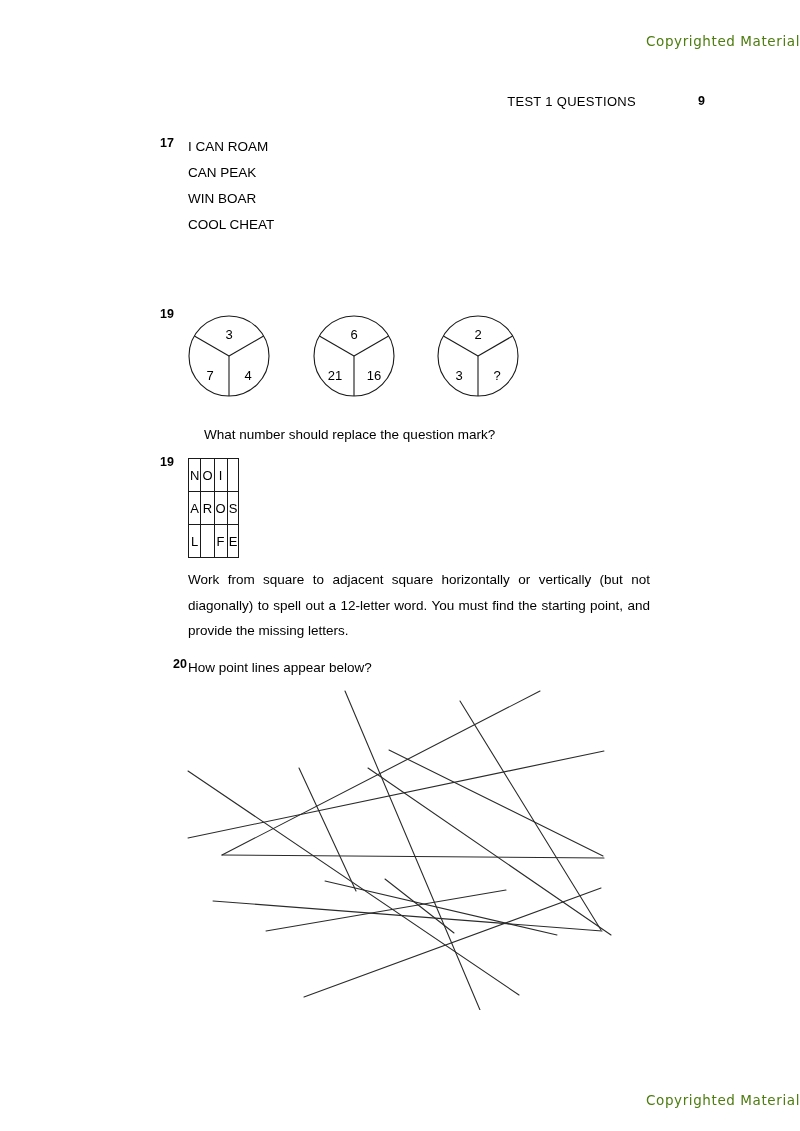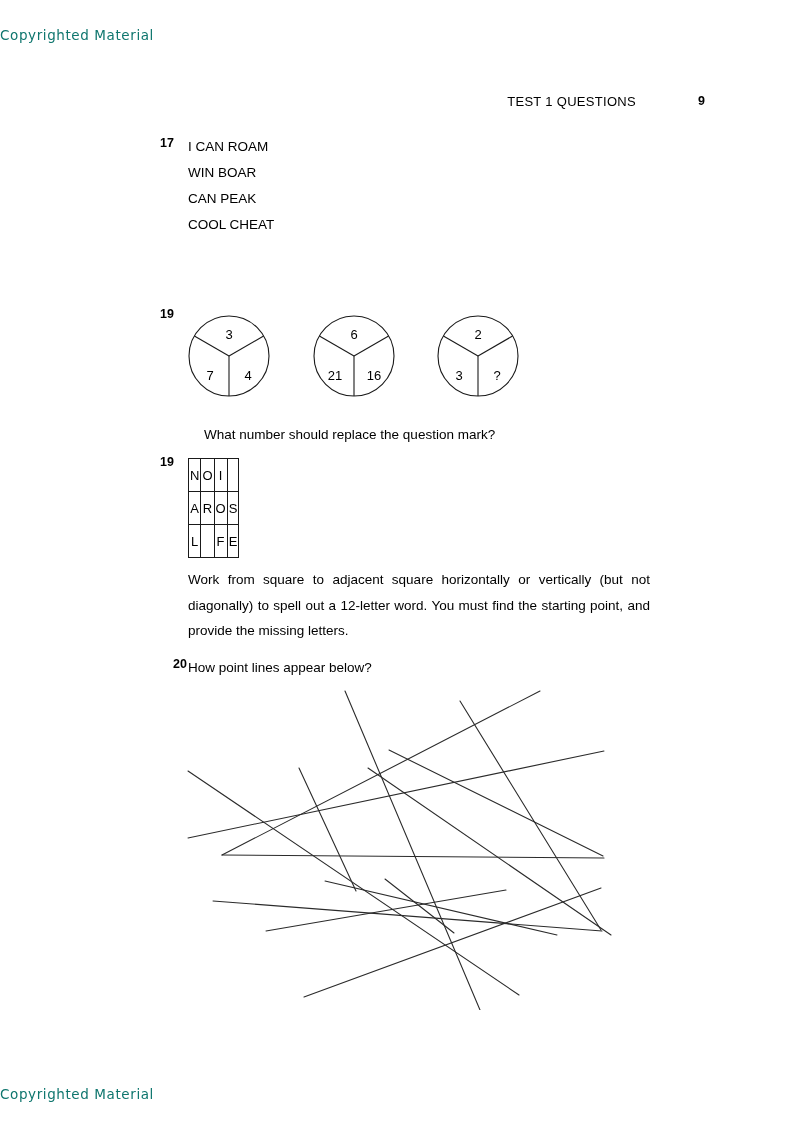--- a/index.html
+++ b/index.html
@@ -19,25 +19,26 @@
 
   .page {
     position: absolute;
     inset: 0;
   }
 
   
   .watermark {
     position: absolute;
     width: 100%;
-    text-align: left;
-    color: #0f766e;
+    text-align: right;
+    color: #4d7c0f;
     font-size: 13.5px;
     letter-spacing: 0.6px;
     font-family: "DejaVu Sans", sans-serif;
+    margin-top: 6px;
   }
   .watermark-top { top: 27px; }
   .watermark-bottom { top: 1086px; }
 
   
   .runhead {
     position: absolute;
     top: 94px;
     left: 0;
     width: 800px;
@@ -128,22 +129,22 @@
 
   <div class="runhead">
     <span class="runhead-title">TEST 1 QUESTIONS</span>
     <span class="runhead-page">9</span>
   </div>
 
   <div class="qblock">
     <div class="qnum" style="top:136px;">17</div>
     <div class="qbody" style="top:134px;">
       <div class="opt">I CAN ROAM</div>
+      <div class="opt">CAN PEAK</div>
       <div class="opt">WIN BOAR</div>
-      <div class="opt">CAN PEAK</div>
       <div class="opt">COOL CHEAT</div>
     </div>
   </div>
 
   <div class="qblock">
     <div class="qnum" style="top:307px;">19</div>
 
     <div class="circles-row">
 
       <div class="circ-wrap" style="left:0px;">

